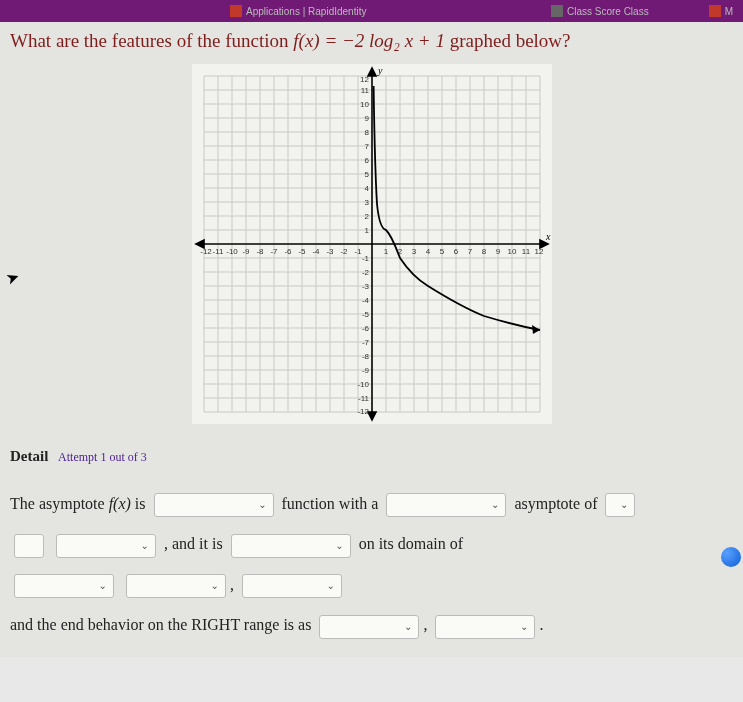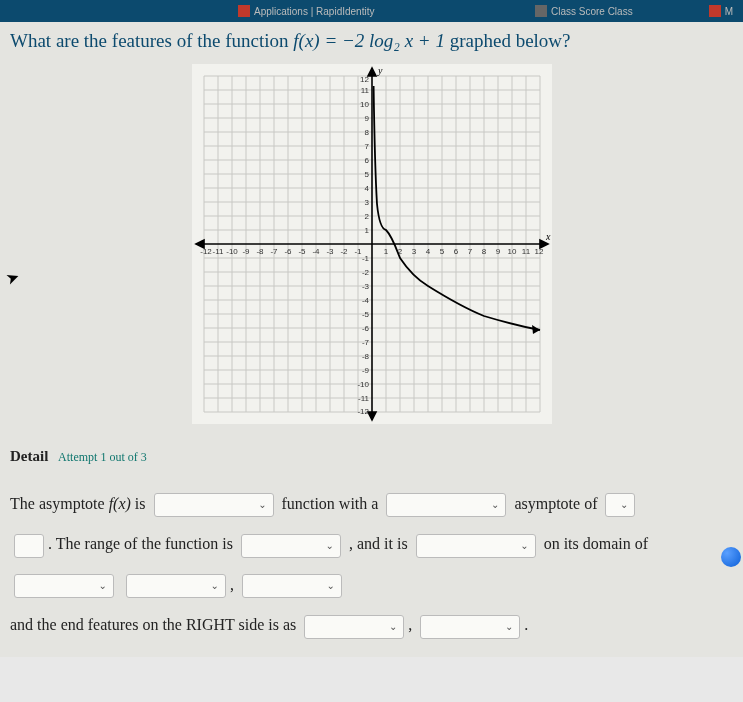--- a/index.html
+++ b/index.html
@@ -5,61 +5,61 @@
     * { margin: 0; padding: 0; box-sizing: border-box; }
     body {
       font-family: Georgia, 'Times New Roman', serif;
       background: #e8e8e8;
       width: 743px;
       height: 702px;
       overflow: hidden;
       position: relative;
     }
     .top-tabs {
-      background: #0c4a6e;
+      background: #701a75;
       height: 22px;
       display: flex;
       align-items: center;
-      gap: 28px;
+      gap: 20px;
       padding: 0 10px;
       font-family: Arial, sans-serif;
       font-size: 10px;
       color: #bbb;
       text-align: right;
     }
     .tab { display: flex; align-items: center; gap: 4px; flex: 0 0 auto; }
     .tab-icon { width: 12px; height: 12px; background: #d33; display: inline-block; }
     .tab-icon.red { background: #c0392b; }
     .tab-icon.gray { background: #666; }
     .content {
       background: #e4e4e0;
       padding: 8px 10px 10px 10px;
     }
     .question {
       font-size: 19px;
-      color: #0c4a6e;
+      color: #7f1d1d;
       margin-bottom: 12px;
       font-family: Georgia, serif;
     }
     .math-fn { font-style: italic; }
     .graph-wrap {
       display: flex;
       justify-content: center;
       margin: 8px 0 24px 0;
     }
     svg.graph { background: #f2f2ee; }
     .answer-header {
       font-family: Georgia, serif;
       font-size: 15px;
       margin: 18px 0 20px 0;
       color: #222;
     }
     .answer-header .attempt {
       font-size: 12px;
-      color: #0f766e;
+      color: #4c1d95;
       margin-left: 6px;
     }
     .answer-area {
       font-family: Georgia, serif;
       font-size: 16px;
       line-height: 2.4;
       color: #222;
     }
     .select-box {
       display: inline-block;
@@ -274,33 +274,33 @@
   <div class="answer-area">
     <div class="row">
       <span>The asymptote </span><span class="math-fn">f(x)</span><span> is</span>
       <span class="select-box medium"><span class="caret">⌄</span></span>
       <span>function with a</span>
       <span class="select-box medium"><span class="caret">⌄</span></span>
       <span>asymptote of</span>
       <span class="select-box small"><span class="caret">⌄</span></span>
     </div>
     <div class="row">
-      <span class="select-box small"></span><span>. The range of the function is</span>
+      <span class="select-box small"></span>
       <span class="select-box"><span class="caret">⌄</span></span>
       <span>, and it is</span>
       <span class="select-box medium"><span class="caret">⌄</span></span>
       <span>on its domain of</span>
     </div>
     <div class="row">
       <span class="select-box"><span class="caret">⌄</span></span>
       <span class="select-box"><span class="caret">⌄</span></span><span>,</span>
       <span class="select-box"><span class="caret">⌄</span></span>
     </div>
     <div class="row">
-      <span>and the end features on the RIGHT side is as</span>
+      <span>and the end behavior on the RIGHT range is as</span>
       <span class="select-box"><span class="caret">⌄</span></span><span>,</span>
       <span class="select-box"><span class="caret">⌄</span></span><span>.</span>
     </div>
   </div>
 
 </div>
 
 <div class="cursor">➤</div>
 <div class="blue-dot"></div>
 

